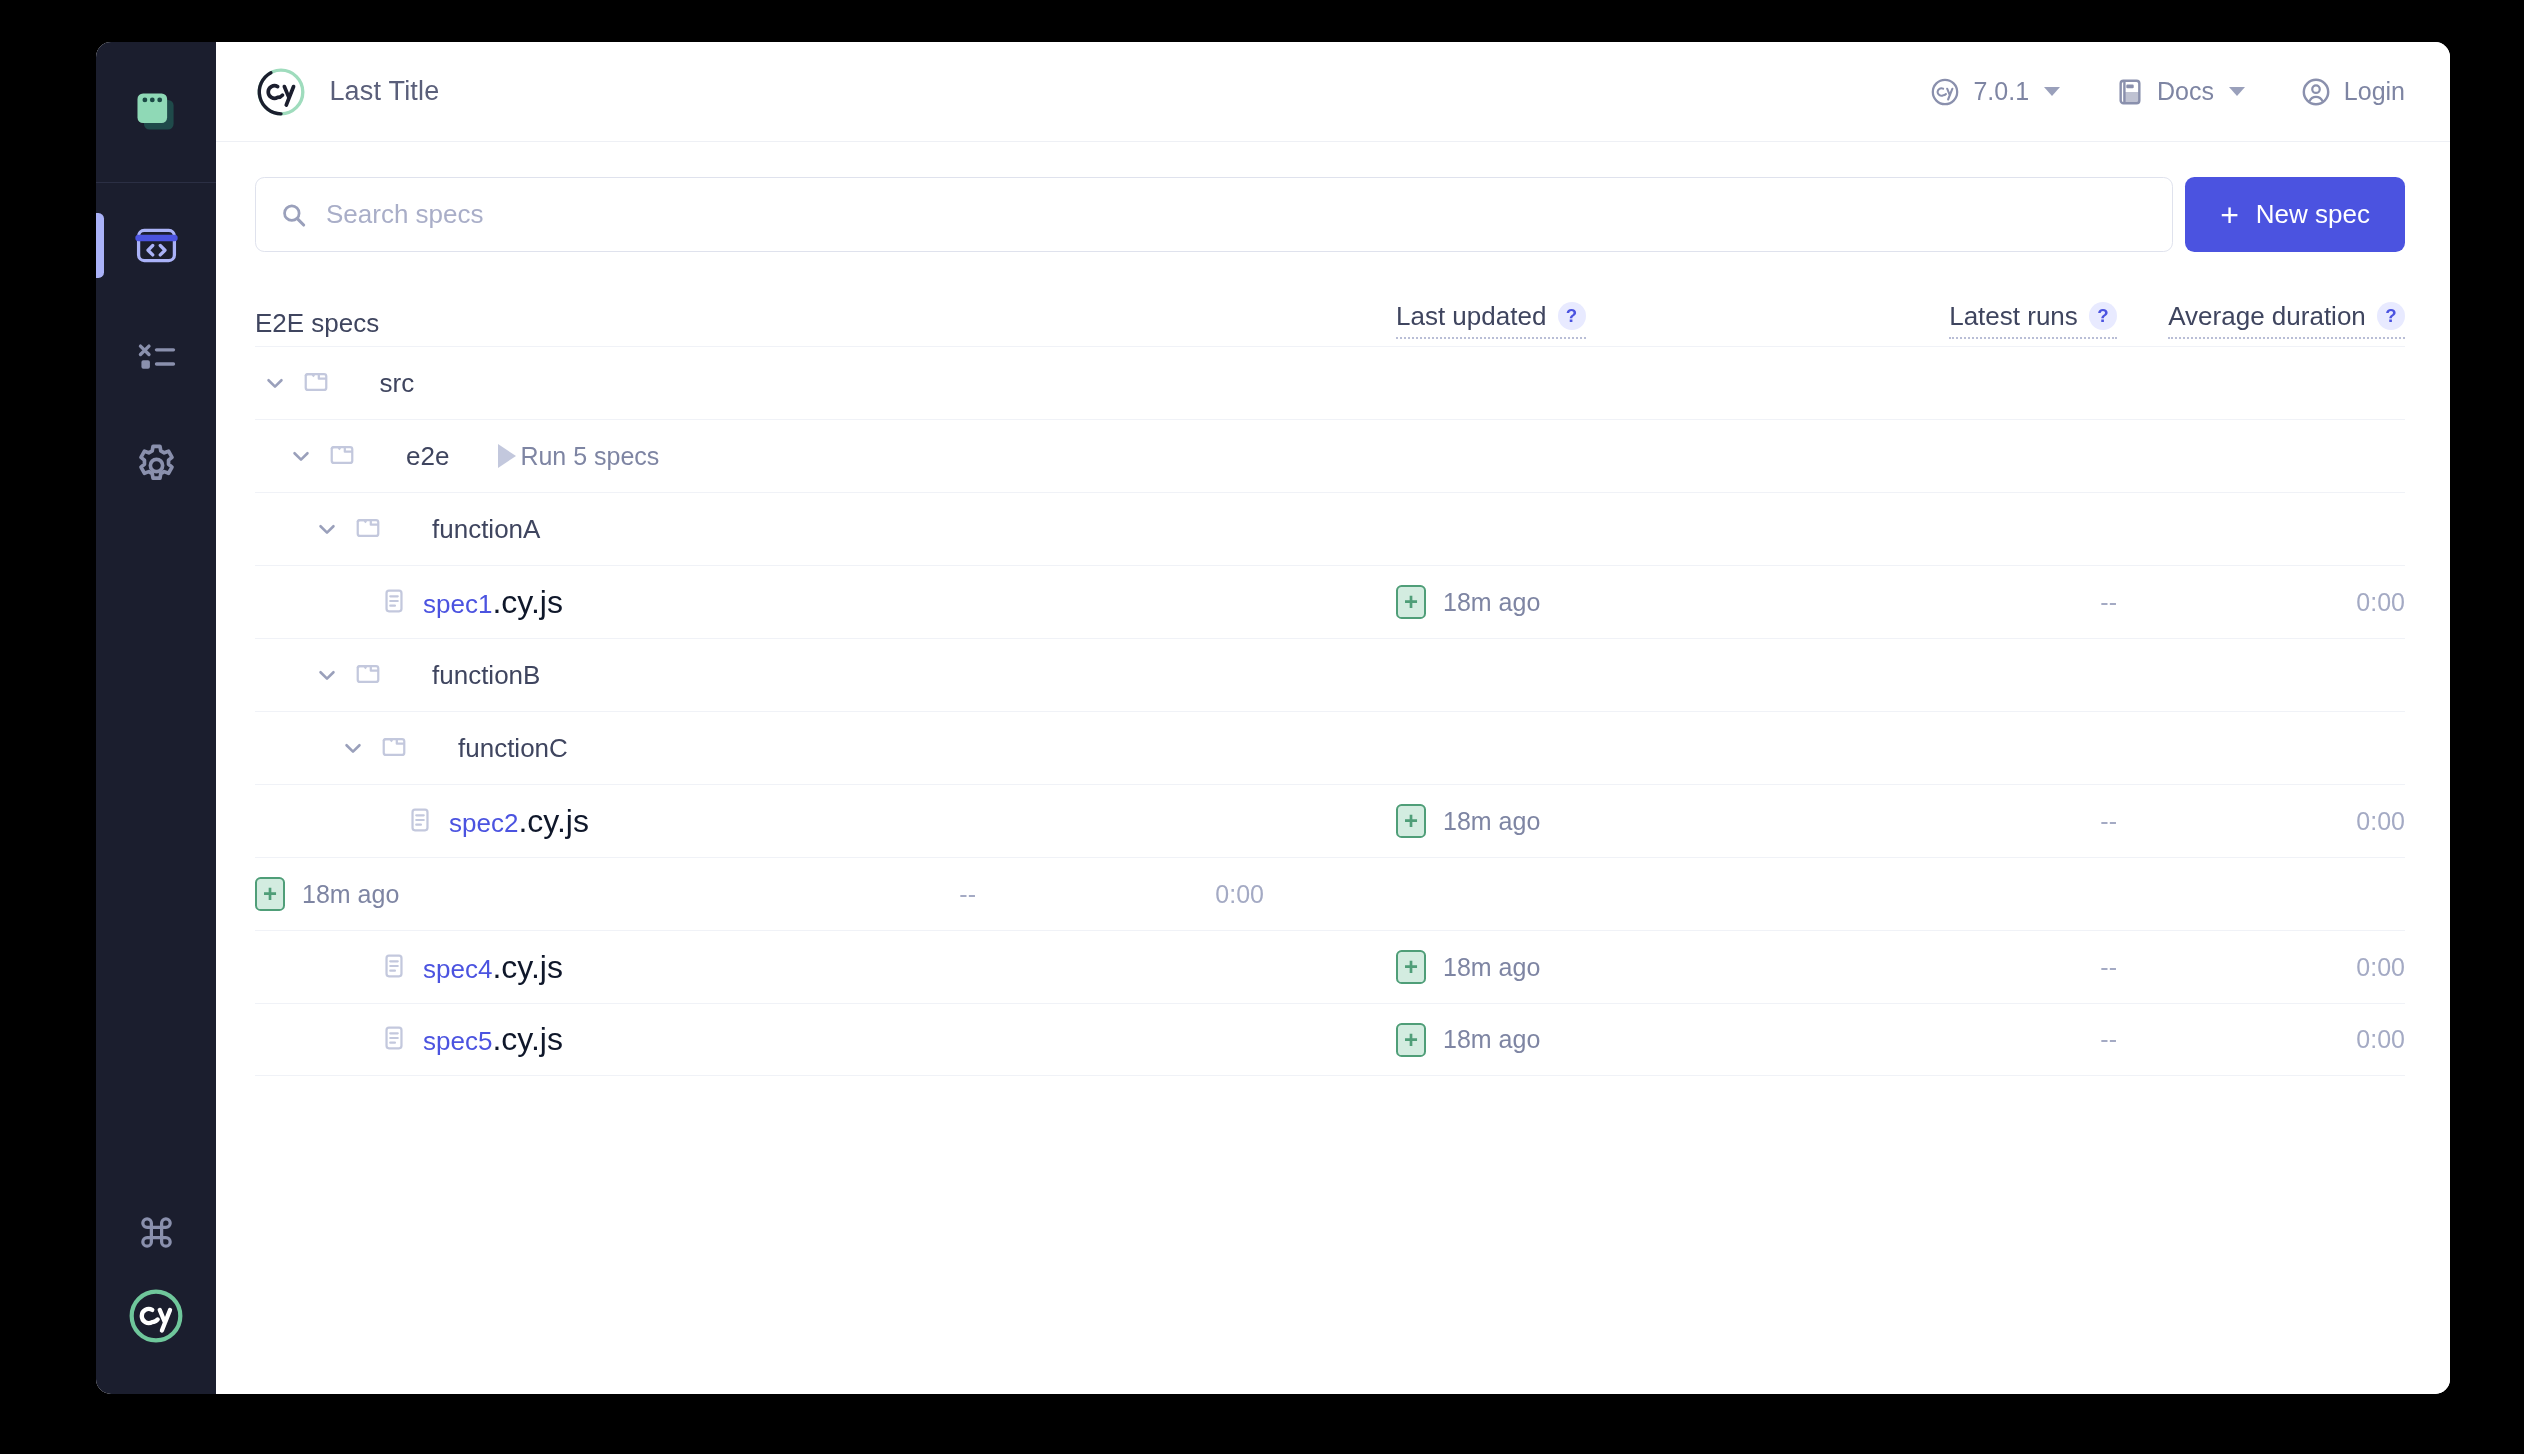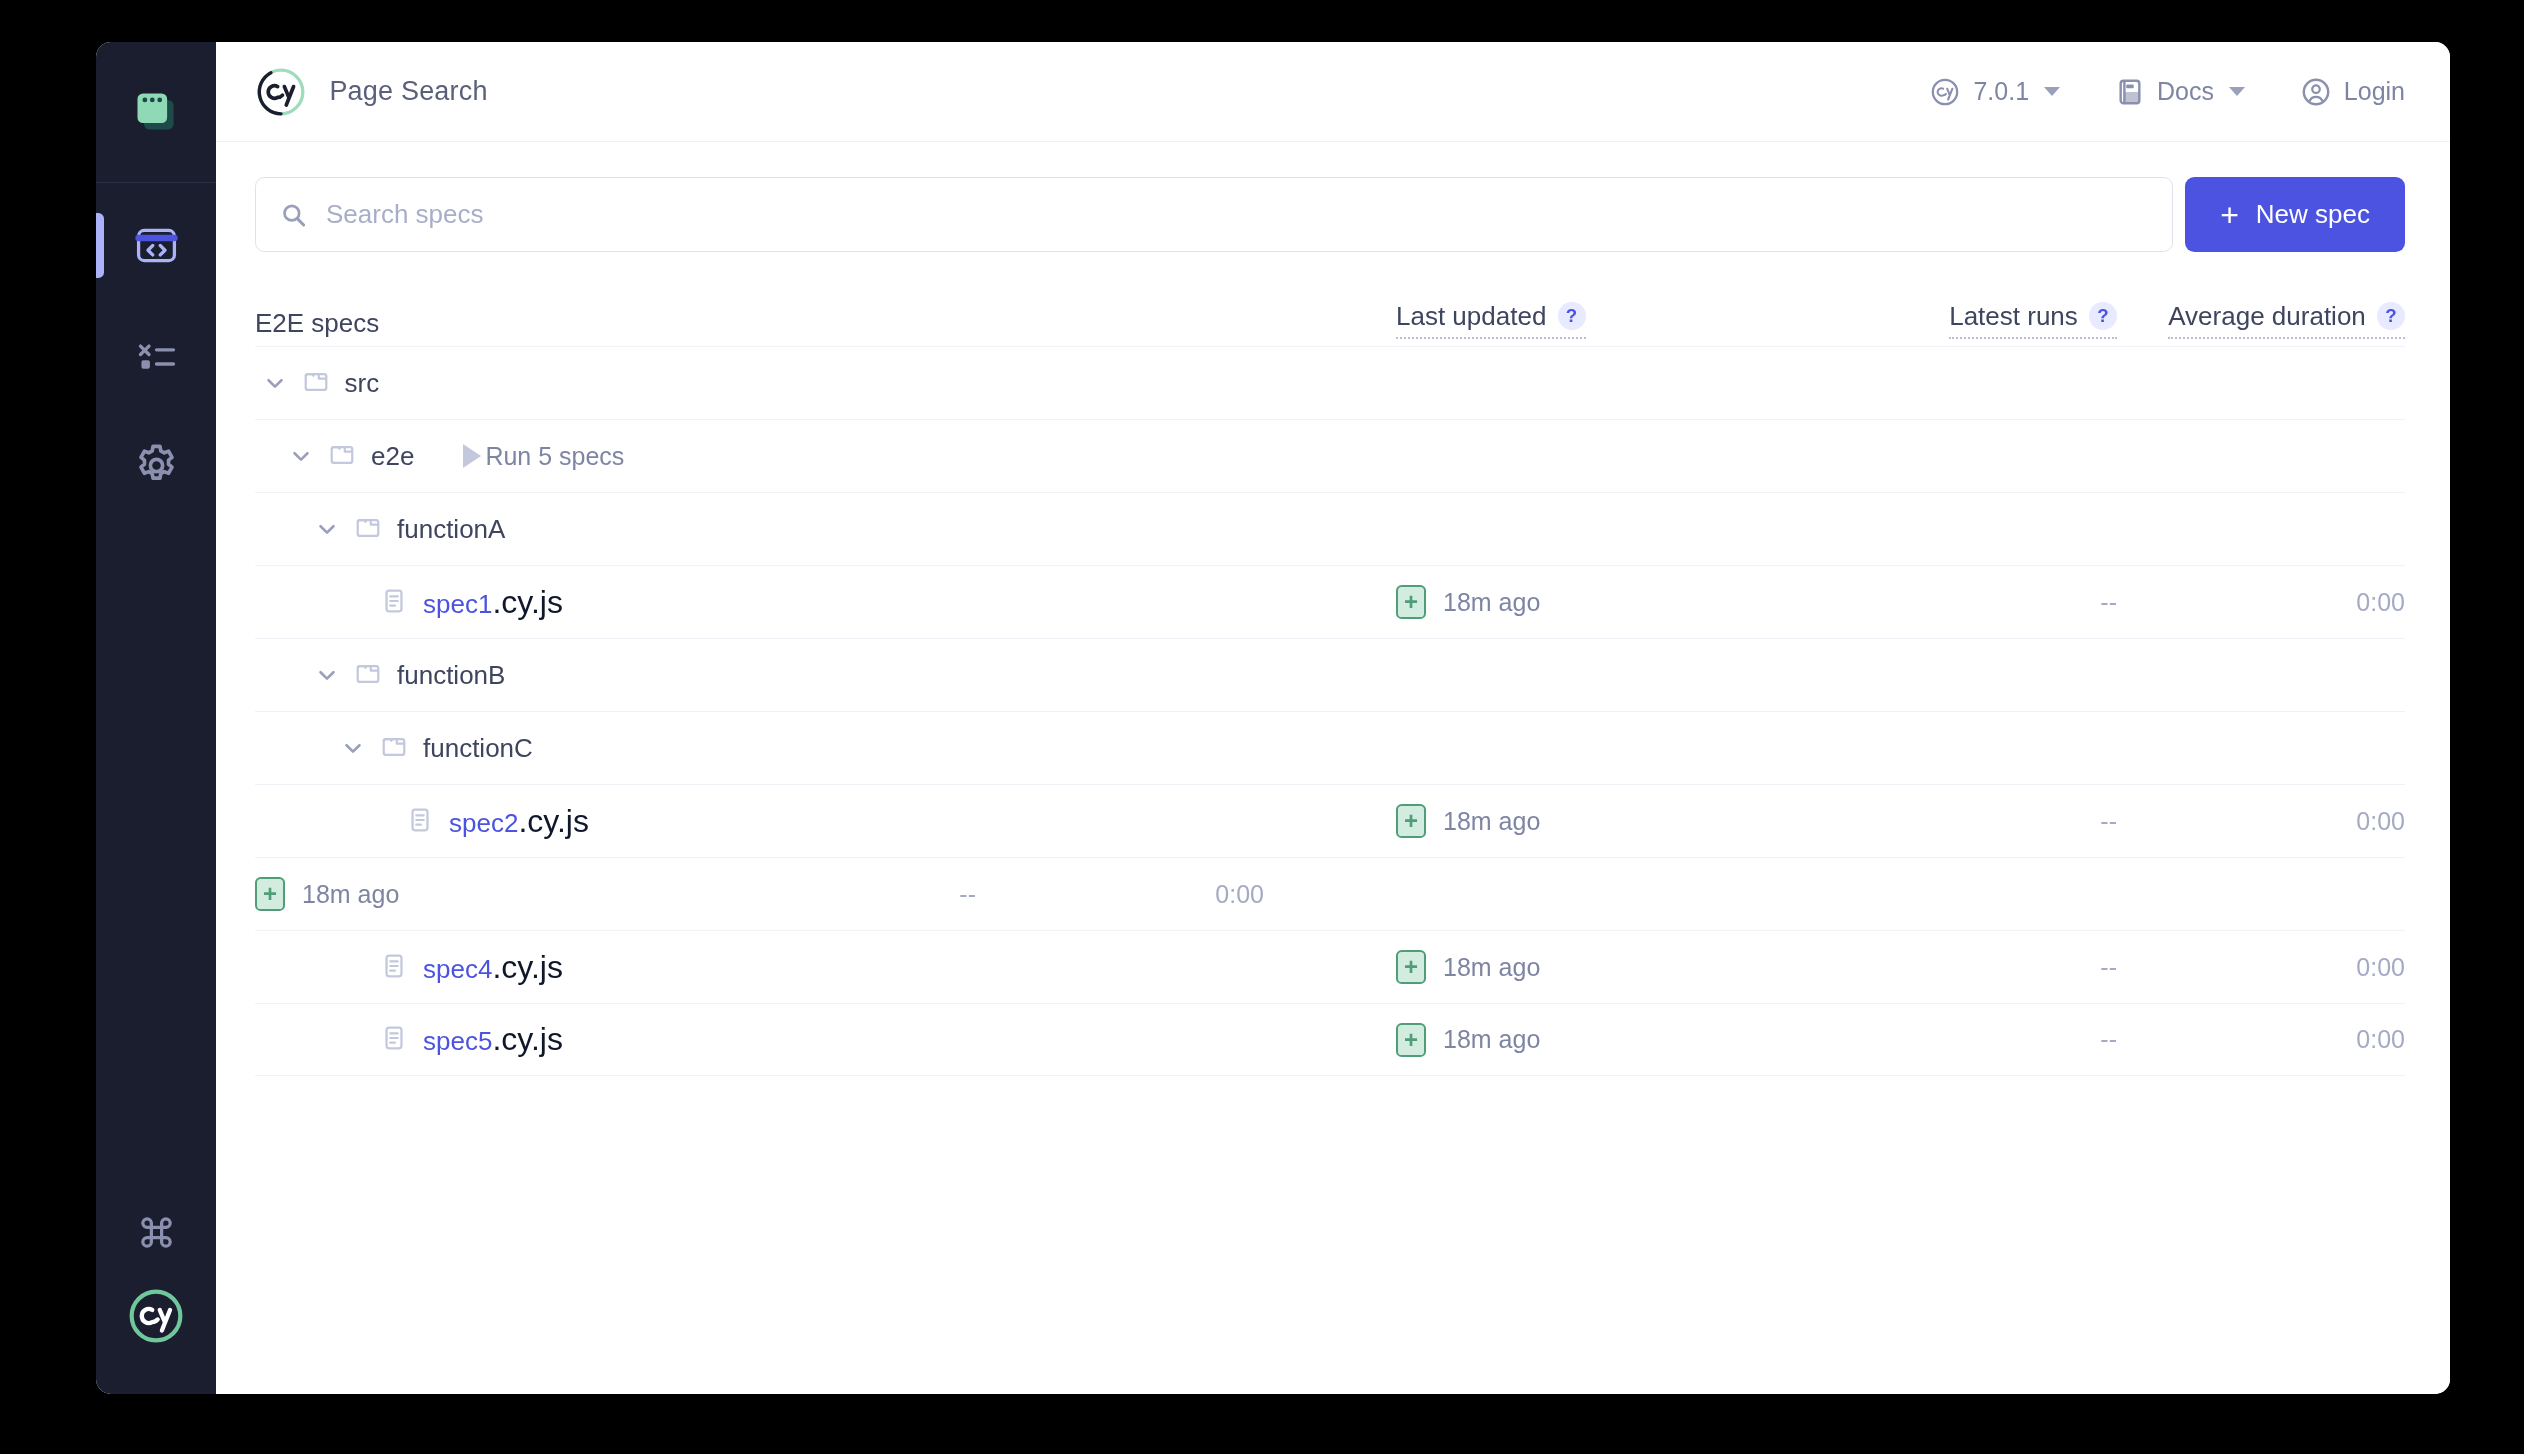--- a/index.html
+++ b/index.html
@@ -220,20 +220,21 @@
   .caret {
     width: 24px; height: 24px;
     flex: 0 0 24px;
     display: flex; align-items: center; justify-content: center;
     cursor: pointer;
   }
   .caret svg { display: block; }
   .node-label {
     font-size: 26px;
     color: #3f455f;
+    margin-left: 35px;
   }
   .spec-name { font-size: 26px; color: #4b53e0; }
   .spec-ext  { font-size: 32px; color: #0f172a; }
   .run-specs {
     display: flex;
     align-items: center;
     gap: 4px;
     margin-left: 34px;
     color: #7e85a3;
     font-size: 25px;
@@ -343,21 +344,21 @@
   <div id="main">
 
     <div id="header">
       <div class="header-left">
         <svg width="52" height="52" viewBox="0 0 62 62">
           <circle cx="31" cy="31" r="26" fill="none" stroke="#9fdcbd" stroke-width="4"></circle>
           <path d="M31 57a26 26 0 01-12-49" fill="none" stroke="#1b1e2e" stroke-width="4" stroke-linecap="round"></path>
           <path d="M27 24.5a7.5 7.5 0 100 13 7.5 7.5 0 005.8-2.8" fill="none" stroke="#1b1e2e" stroke-width="4.4" stroke-linecap="round"></path>
           <path d="M35 24.5l5.6 13.5M46 24.5l-8.7 22" fill="none" stroke="#1b1e2e" stroke-width="4.4" stroke-linecap="round"></path>
         </svg>
-        <div id="page-title">Page Search</div>
+        <div id="page-title">Last Title</div>
       </div>
 
       <div class="header-right">
         <div class="hdr-btn">
           <svg width="30" height="30" viewBox="0 0 32 32">
             <circle cx="16" cy="16" r="13" fill="none" stroke="#8a90ad" stroke-width="2.4"></circle>
             <path d="M14 12.5a4 4 0 100 7 4 4 0 003-1.4" fill="none" stroke="#8a90ad" stroke-width="2.2" stroke-linecap="round"></path>
             <path d="M18.3 12.5l2.9 7M23.9 12.5l-4.6 11.5" fill="none" stroke="#8a90ad" stroke-width="2.2" stroke-linecap="round"></path>
           </svg>
           <span>7.0.1</span>

